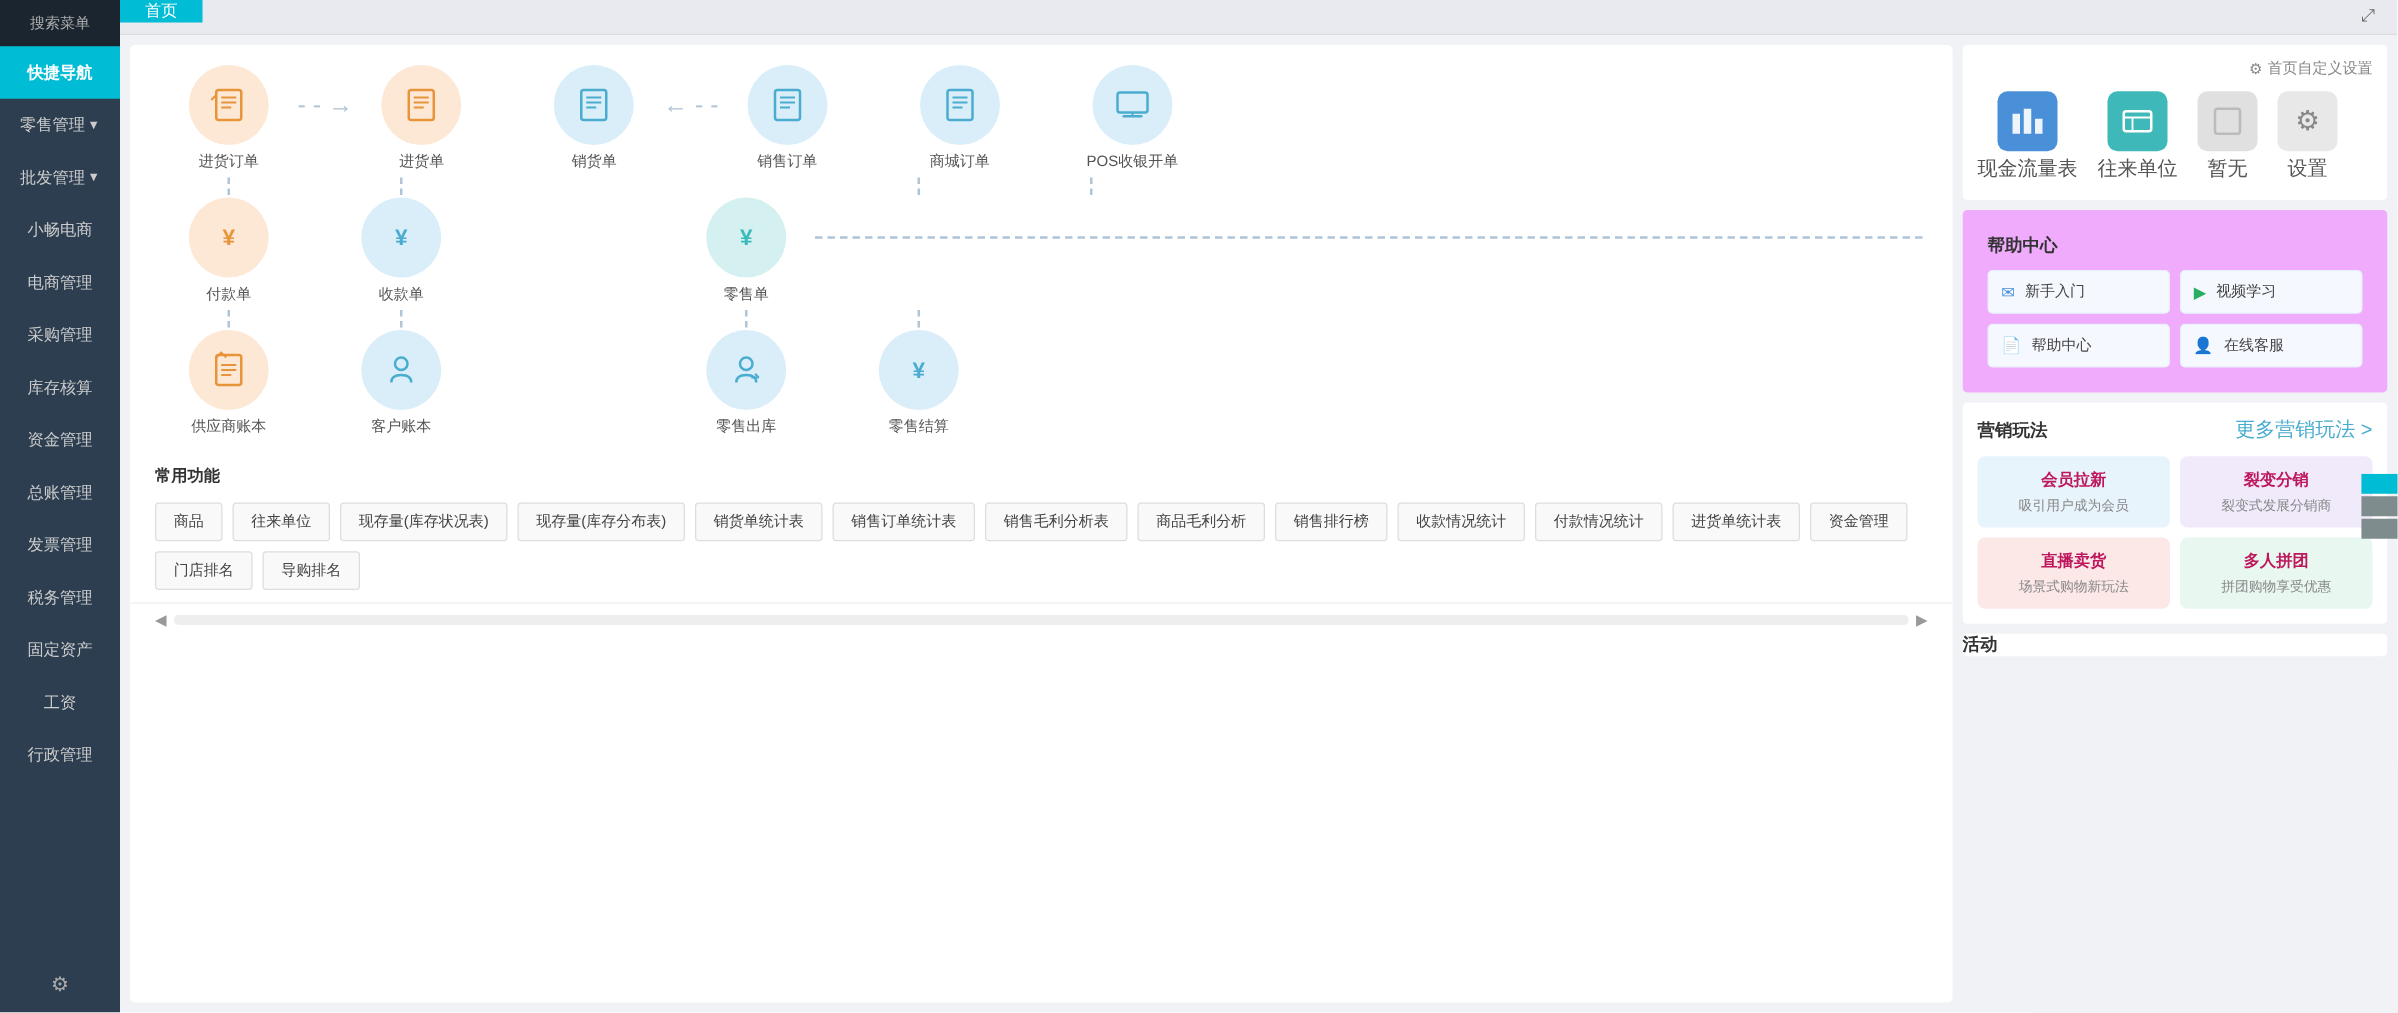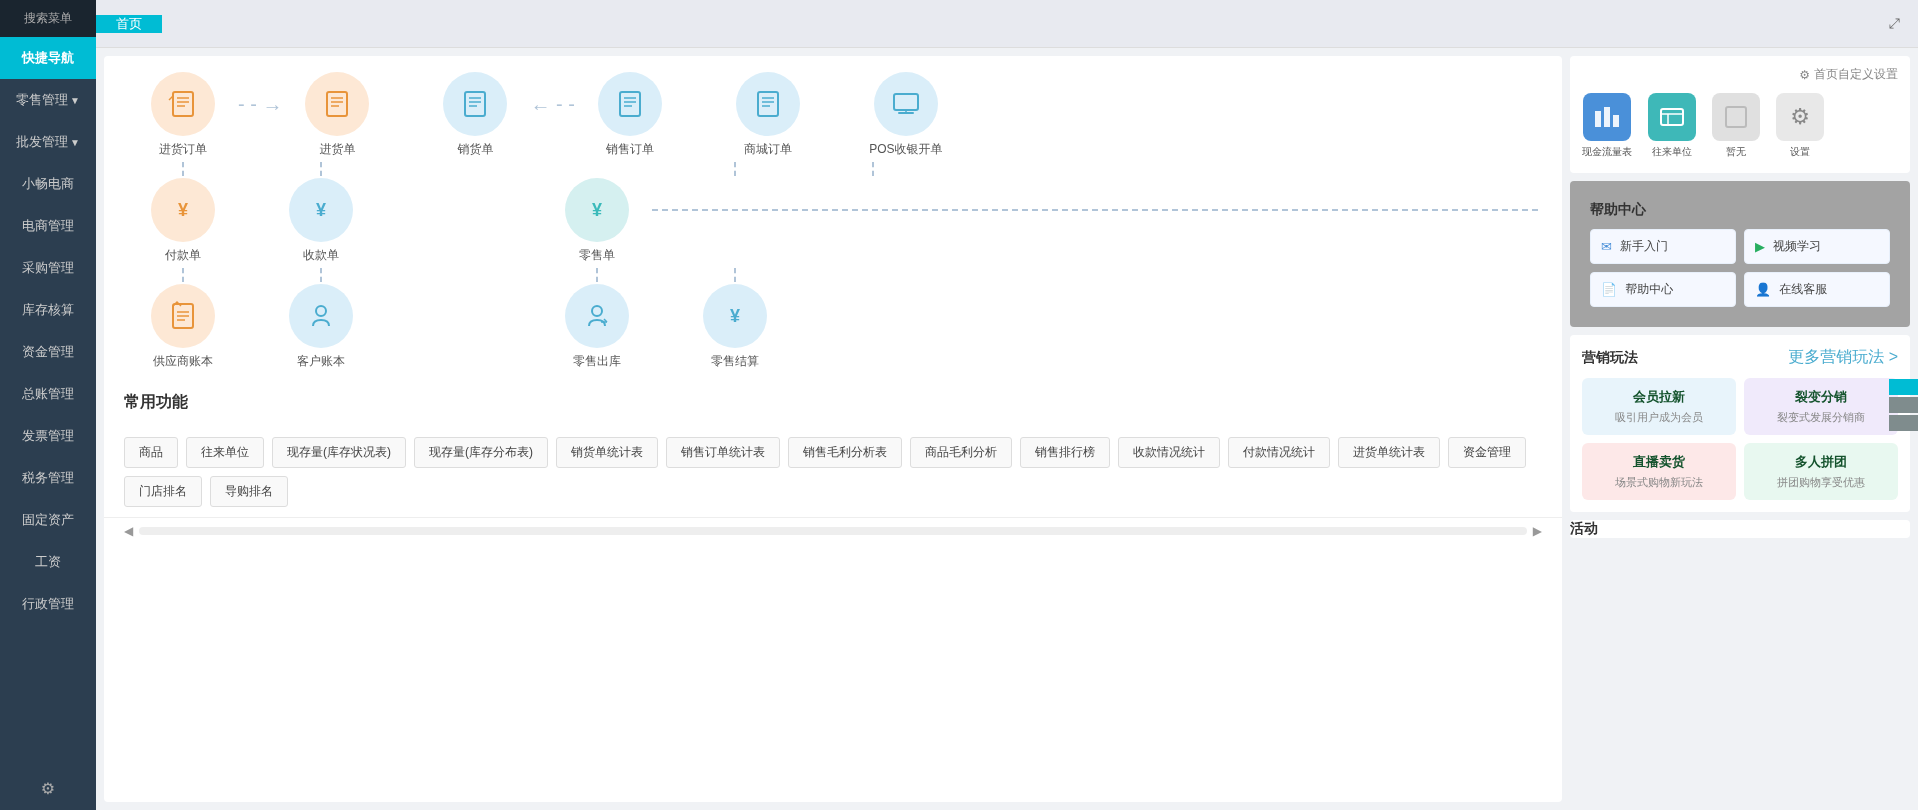--- a/index.html
+++ b/index.html
@@ -57,22 +57,22 @@
       flex: 1;
       display: flex;
       flex-direction: column;
       overflow: hidden;
     }
 
     
     .tab-bar {
       background: #e8eaf0;
       display: flex;
-      align-items: center;
-      height: 48px;
+      align-items: flex-start;
+      height: 28px;
       border-bottom: 1px solid #ddd;
     }
     .tab-active {
       background: #00bcd4;
       color: #fff;
       padding: 0 20px;
       display: flex;
       align-items: center;
       font-size: 13px;
     }
@@ -108,23 +108,23 @@
     }
     .circle-orange { background: #fde8d5; color: #e8943a; }
     .circle-blue { background: #daeef9; color: #4aaccf; }
 
     
     .common-func {
       padding: 10px 20px 10px;
       flex-shrink: 0;
     }
     .common-func-title {
-      font-size: 16px;
+      font-size: 13px;
       color: #333;
-      margin-bottom: 24px;
+      margin-bottom: 12px;
       font-weight: bold;
     }
     .func-grid {
       display: flex;
       flex-wrap: wrap;
       gap: 8px;
     }
     .func-btn {
       border: 1px solid #ddd;
       background: #f9f9f9;
@@ -196,25 +196,25 @@
       border-radius: 8px;
       display: flex;
       align-items: center;
       justify-content: center;
       font-size: 22px;
     }
     .nav-icon-box-blue { background: #4a90d9; color: #fff; }
     .nav-icon-box-teal { background: #3eb8b8; color: #fff; }
     .nav-icon-box-gray { background: #e0e0e0; color: #999; }
     .nav-icon-box-grey2 { background: #e8e8e8; color: #888; }
-    .nav-icon-label { font-size: 10px; color: #555; text-align: right; }
+    .nav-icon-label { font-size: 16px; color: #555; text-align: right; }
 
     
     .help-card {
-      background: #a3a3a3;
+      background: #f0abfc;
       border-radius: 4px;
       padding: 20px;
     }
     .help-title {
       font-size: 14px;
       font-weight: bold;
       color: #333;
       margin-bottom: 10px;
     }
     .help-grid {
@@ -268,21 +268,21 @@
     }
     .marketing-item {
       background: #f0f8ff;
       border-radius: 6px;
       padding: 10px 12px;
       cursor: pointer;
     }
     .marketing-item-title {
       font-size: 13px;
       font-weight: bold;
-      color: #14532d;
+      color: #be185d;
       margin-bottom: 4px;
     }
     .marketing-item-desc {
       font-size: 11px;
       color: #888;
     }
     .marketing-item-blue { background: #e8f4fb; }
     .marketing-item-purple { background: #f0eafb; }
     .marketing-item-red { background: #fde8e8; }
     .marketing-item-green { background: #e8f8f0; }

